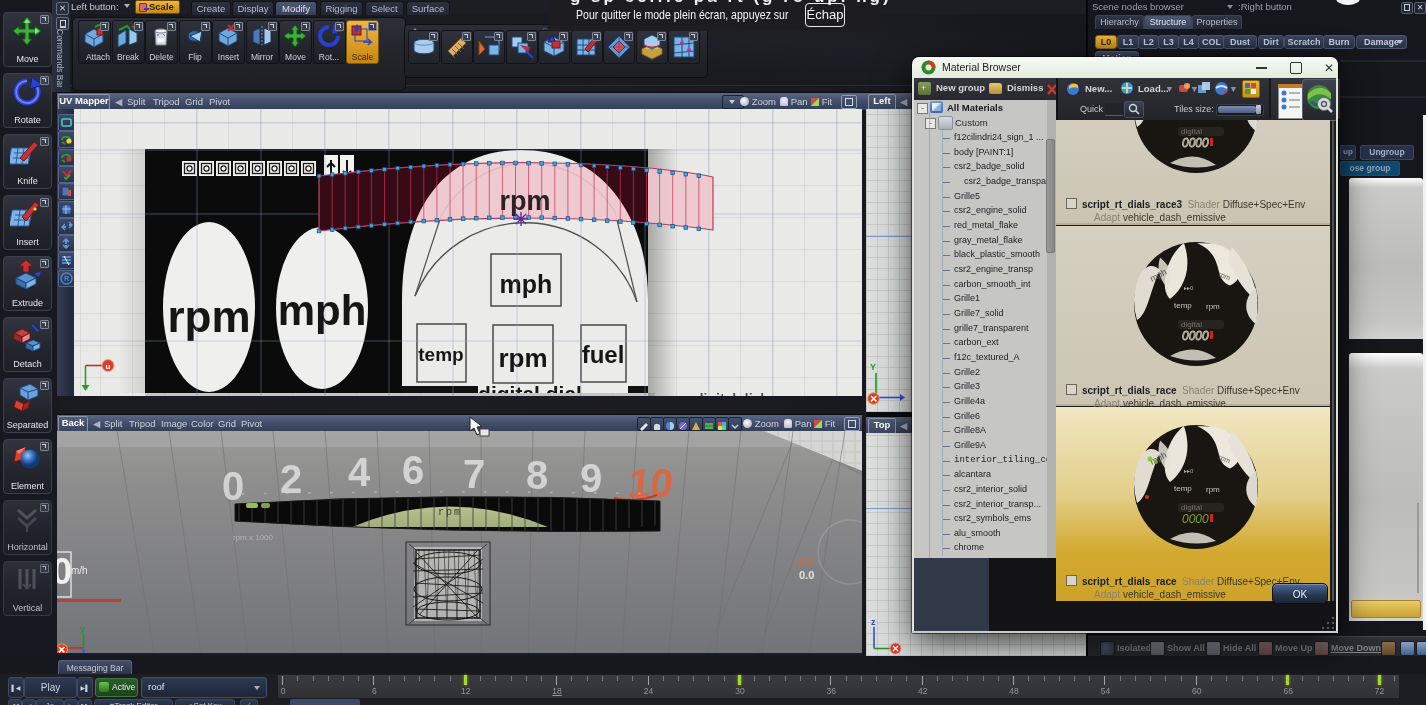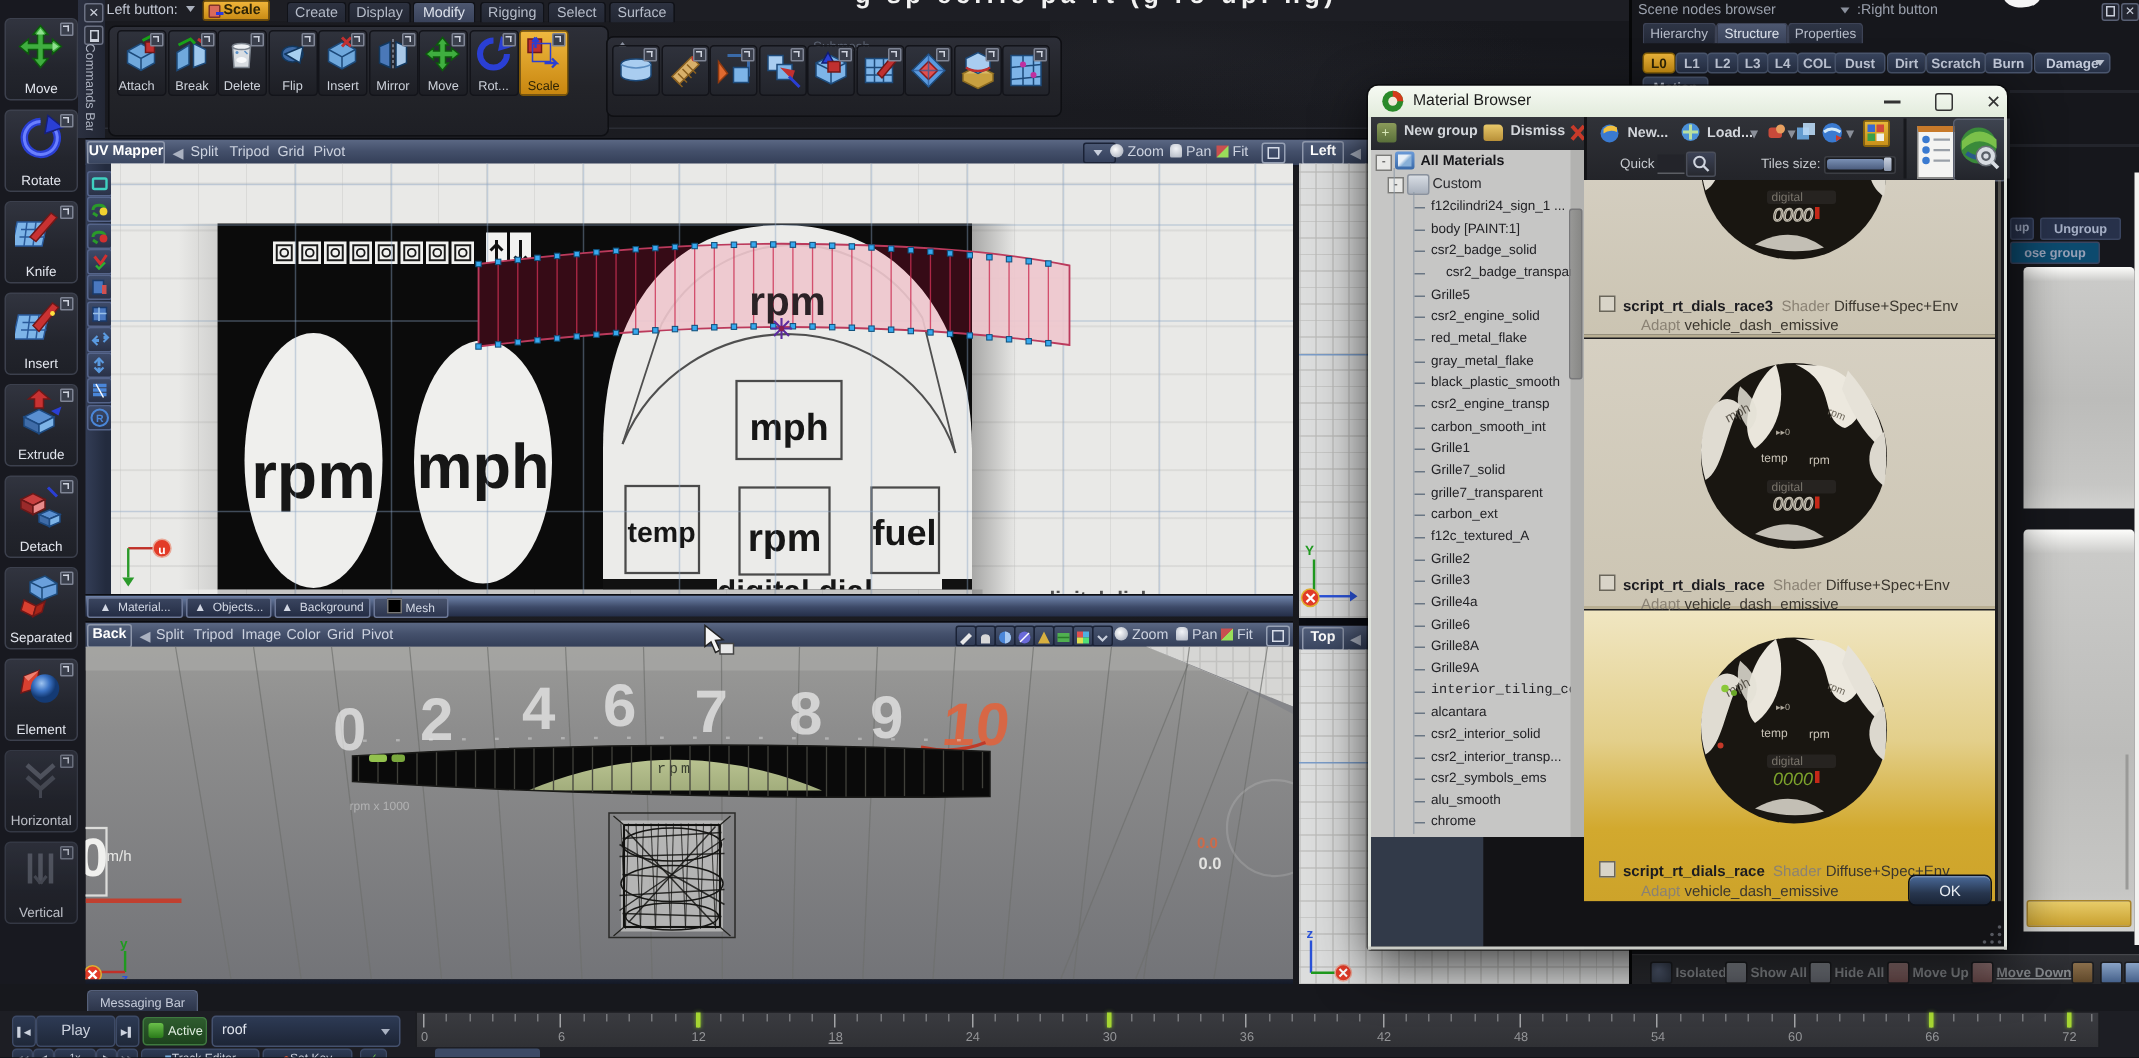--- a/index.html
+++ b/index.html
@@ -187,21 +187,21 @@
         <div class="abs" style="left:26px;top:20px;width:31px;height:42px;background:linear-gradient(#2f323c,#22242b 70%,#1d1e24);border:1px solid #13141a;border-radius:3px;">
           <div class="abs" style="left:2px;top:2px;"><svg width="26" height="26">
               <g transform="translate(0,1)">
                 <path d="M4 10 L13 5 L22 10 L22 18 L13 23 L4 18 Z" fill="#6fa8dc" stroke="#1d4a7a" stroke-width="1"></path>
                 <path d="M4 10 L13 15 L22 10 M13 15 L13 23" fill="none" stroke="#1d4a7a" stroke-width="1"></path>
               </g>
               <path d="M14 4 L20 1 L23 6" fill="none" stroke="#18a018" stroke-width="2"></path>
               <rect x="16" y="5" width="6" height="7" fill="#c03030" stroke="#701818"></rect>
             </svg></div>
           <div class="badge" style="right:1px;top:1px;"></div>
-          <div class="abs" style="left:0;right:0;bottom:1px;text-align:left;font-size:8.5px;color:#ced3dc;">Attach</div>
+          <div class="abs" style="left:0;right:0;bottom:1px;text-align:right;font-size:8.5px;color:#ced3dc;">Attach</div>
         </div>
         <div class="abs" style="left:59.5px;top:20px;width:31px;height:42px;background:linear-gradient(#2f323c,#22242b 70%,#1d1e24);border:1px solid #13141a;border-radius:3px;">
           <div class="abs" style="left:2px;top:2px;"><svg width="26" height="26">
               <path d="M3 12 L11 7 L11 20 L3 24 Z" fill="#6fa8dc" stroke="#1d4a7a"></path>
               <path d="M14 6 L22 10 L22 19 L14 22 Z" fill="#9ec7ec" stroke="#1d4a7a"></path>
               <path d="M4 7 L12 3 L15 6" fill="none" stroke="#18a018" stroke-width="2"></path>
               <path d="M17 3 L21 6" stroke="#c03030" stroke-width="2"></path>
             </svg></div>
           <div class="badge" style="right:1px;top:1px;"></div>
           <div class="abs" style="left:0;right:0;bottom:1px;text-align:center;font-size:8.5px;color:#ced3dc;">Break</div>
@@ -618,26 +618,20 @@
         </g>
         <circle cx="447" cy="110" r="1.8" fill="#8a2050"></circle>
         <text x="451" y="101" font-family="Liberation Sans,sans-serif" font-weight="bold" font-size="27" fill="#2b2226" text-anchor="middle">rpm</text>
         <line x1="11.5" y1="256.5" x2="28" y2="256.5" stroke="#c03028" stroke-width="1.6"></line>
         <line x1="11.5" y1="256.5" x2="11.5" y2="276" stroke="#2a9a2a" stroke-width="1.6"></line>
         <path d="M7.5,276 L15.5,276 L11.5,282 Z" fill="#2a9a2a"></path>
         <circle cx="34" cy="256.5" r="6" fill="#e23b28" stroke="#e8a898" stroke-width="1"></circle>
         <text x="34" y="260" font-size="8" font-weight="bold" fill="#fff" text-anchor="middle" font-family="Liberation Sans,sans-serif">u</text>
       </svg>
 
-  <div class="abs" style="left:0;top:304px;width:805px;height:14px;background:linear-gradient(#7186ad,#3d4a68 55%,#242e48);border-top:1px solid #0c0e14;">
-    <div class="abs uvtab" style="left:1px;width:62px;">▲&nbsp; Material...</div>
-    <div class="abs uvtab" style="left:67px;width:55px;">▲&nbsp; Objects...</div>
-    <div class="abs uvtab" style="left:126px;width:62px;">▲&nbsp; Background</div>
-    <div class="abs uvtab" style="left:192px;width:48px;background:linear-gradient(#49546e,#2c354e);"><span style="display:inline-block;width:8px;height:8px;background:#000;border:1px solid #777;vertical-align:-1px;"></span> Mesh</div>
-  </div>
 </div>
 
 <style>
 .uvtab{top:1px;height:12px;background:linear-gradient(#3a455f,#242d45);border:1px solid #6b7796;border-radius:2px;color:#d3d8e4;font-size:8px;line-height:12px;text-align:center;}
 .uvtab span{font-size:6px;}
 </style>
 
 <div class="abs" id="sidevp" style="left:866px;top:92px;width:222px;height:564px;">
 
   <div class="vphead" style="left:0;top:0;width:222px;">
@@ -1374,20 +1368,24 @@
   <div class="abs" style="left:424px;top:21px;width:2px;height:555px;background:#dfe3dc;"></div>
   <div class="abs" style="left:0;top:574px;width:426px;height:2px;background:#caccc6;"></div>
 </div>
 <style>
 .mtbl{top:4px;color:#d2d5da;font-size:9.5px;font-weight:bold;}
 .mtitem{position:absolute;left:40px;color:#222226;font-size:9px;white-space:nowrap;}
 </style>
 
 <div class="abs" id="overlays" style="left:0;top:0;width:1426px;height:705px;pointer-events:none;">
 
+  <div class="abs" style="left:548px;top:0;width:332px;height:31px;background:rgba(30,30,32,0.94);">
+    <div class="abs" style="left:28px;top:7px;color:#f4f4f4;font-size:13.5px;transform:scaleX(0.78);transform-origin:0 0;white-space:nowrap;">Pour quitter le mode plein écran, appuyez sur</div>
+    <div class="abs" style="left:257px;top:3px;width:38px;height:22px;border:1.5px solid #e8e8e8;border-radius:4px;color:#f4f4f4;font-size:13px;text-align:center;line-height:22px;">Échap</div>
+  </div>
 <div class="abs" style="left:570px;top:0px;width:545px;height:6px;overflow:hidden;">
         <div style="margin-top:-13px;color:#f2f2f2;font-weight:bold;font-size:17px;letter-spacing:3px;white-space:nowrap;">g sp ecific pa rt (g ro upi ng)</div>
       </div>
 
   <svg class="abs" style="left:467px;top:416px;" width="26" height="26">
     <path d="M3,1 L3,15 L7,12 L10,19 L13,17.5 L10,11 L15,10.5 Z" fill="#f4f4f4" stroke="#222" stroke-width="1"></path>
     <rect x="13" y="13" width="9" height="7" fill="#e8e8e8" stroke="#444" stroke-width="1"></rect>
   </svg>
 </div>
 </div>

